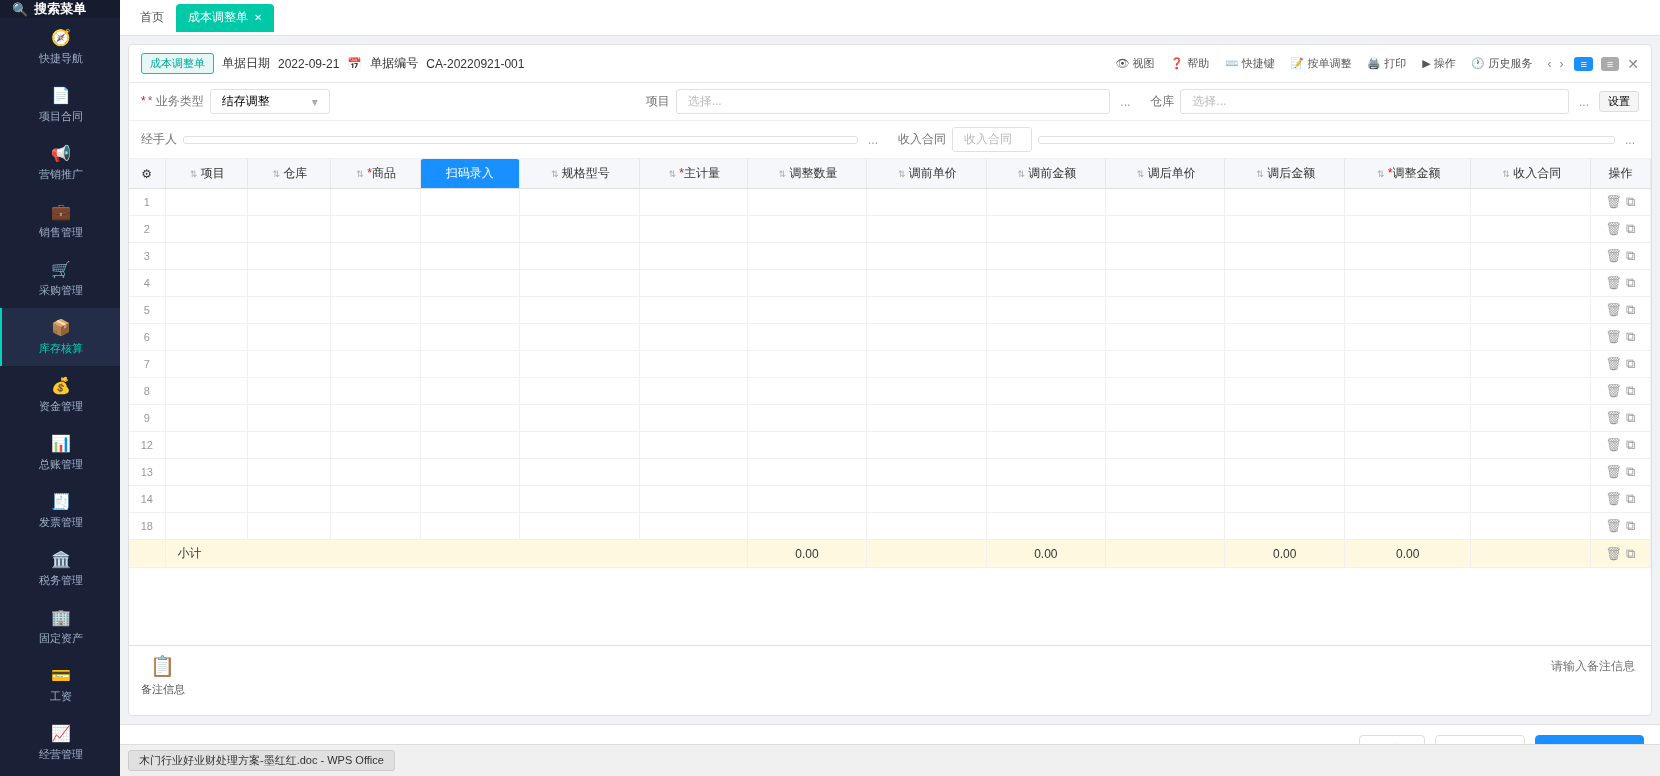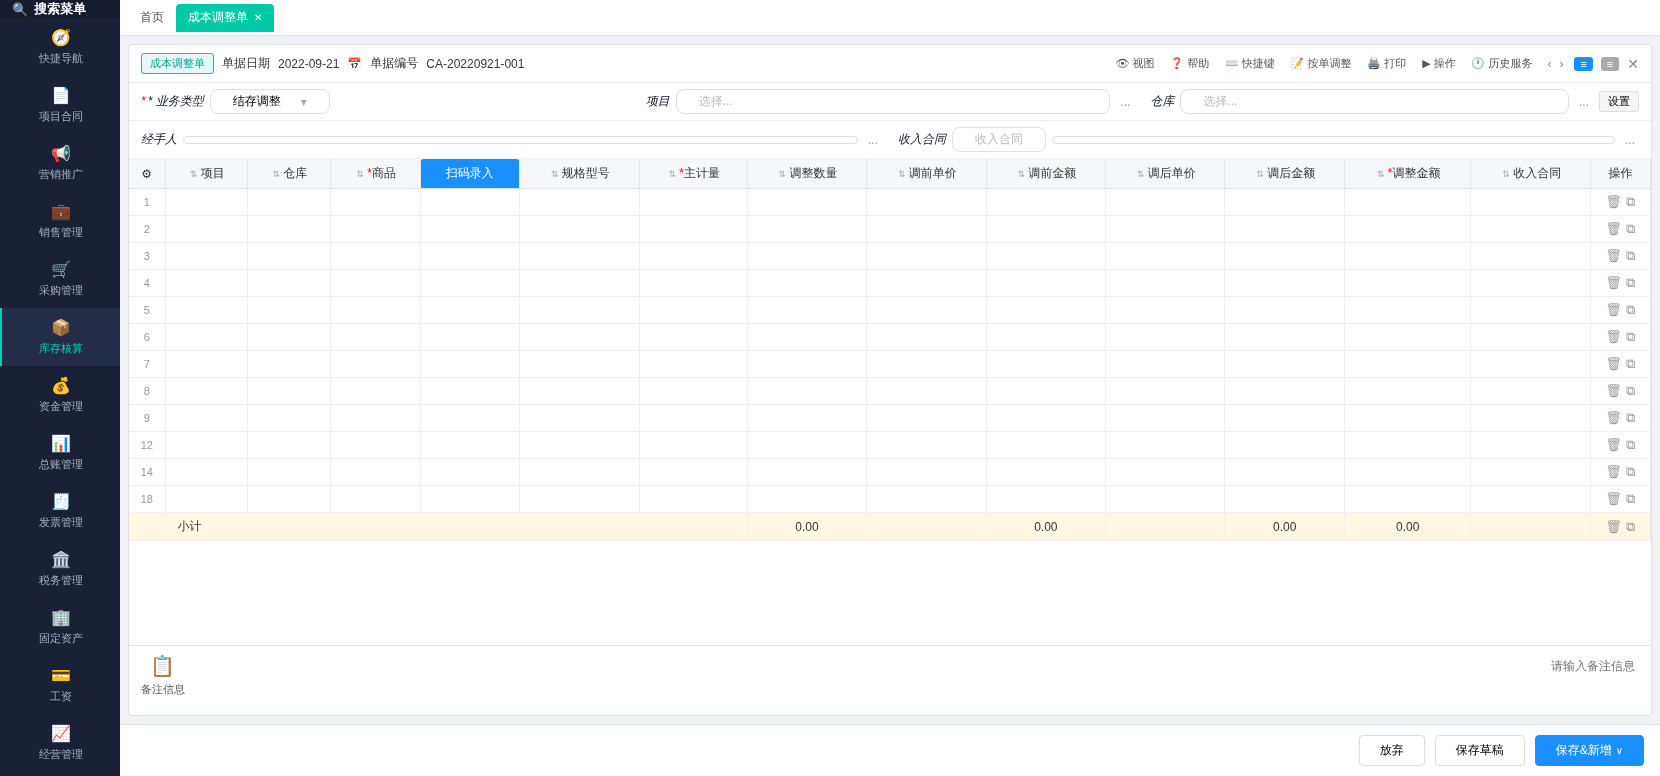--- a/index.html
+++ b/index.html
@@ -146,28 +146,28 @@
       padding: 6px 12px;
       gap: 16px;
       border-bottom: 1px solid #f0f0f0;
     }
     .form-group {
       display: flex;
       align-items: center;
       gap: 6px;
       flex: 1;
     }
-    .form-label { font-size: 12px; color: #0f172a; white-space: nowrap; font-style: italic; }
+    .form-label { font-size: 12px; color: #737373; white-space: nowrap; }
     .form-label.required::before { content: '*'; color: red; margin-right: 2px; }
     .form-input-select {
       display: flex;
       align-items: center;
       border: 1px solid #e0e0e0;
-      border-radius: 8px;
-      padding: 3px 22px;
+      border-radius: 3px;
+      padding: 3px 11px;
       font-size: 12px;
       background: #fff;
       min-width: 120px;
       cursor: pointer;
       gap: 4px;
     }
     .form-input-placeholder { color: #bbb; }
     .ellipsis-btn { color: #999; cursor: pointer; font-size: 12px; padding: 0 4px; }
 
     
@@ -714,20 +714,42 @@
       <td></td>
       <td></td>
       <td class="action-cell">
         <div class="action-icons">
           <span class="action-icon">🗑</span>
           <span class="action-icon">⧉</span>
         </div>
       </td>
     </tr>
             <tr>
+      <td class="row-num">13</td>
+      <td></td>
+      <td></td>
+      <td></td>
+      <td></td>
+      <td></td>
+      <td></td>
+      <td></td>
+      <td></td>
+      <td></td>
+      <td></td>
+      <td></td>
+      <td></td>
+      <td></td>
+      <td class="action-cell">
+        <div class="action-icons">
+          <span class="action-icon">🗑</span>
+          <span class="action-icon">⧉</span>
+        </div>
+      </td>
+    </tr>
+            <tr>
       <td class="row-num">14</td>
       <td></td>
       <td></td>
       <td></td>
       <td></td>
       <td></td>
       <td></td>
       <td></td>
       <td></td>
       <td></td>
@@ -796,13 +818,16 @@
 
   <div class="footer">
     <button class="btn">放弃</button>
     <button class="btn">保存草稿</button>
     <button class="btn btn-primary">
       <span>保存&amp;新增</span>
       <span class="chevron">∨</span>
     </button>
   </div>
 
+  <div class="taskbar">
+    <div class="taskbar-item">木门行业好业财处理方案-墨红红.doc - WPS Office</div>
+  </div>
 </div>
 
 </body></html>

